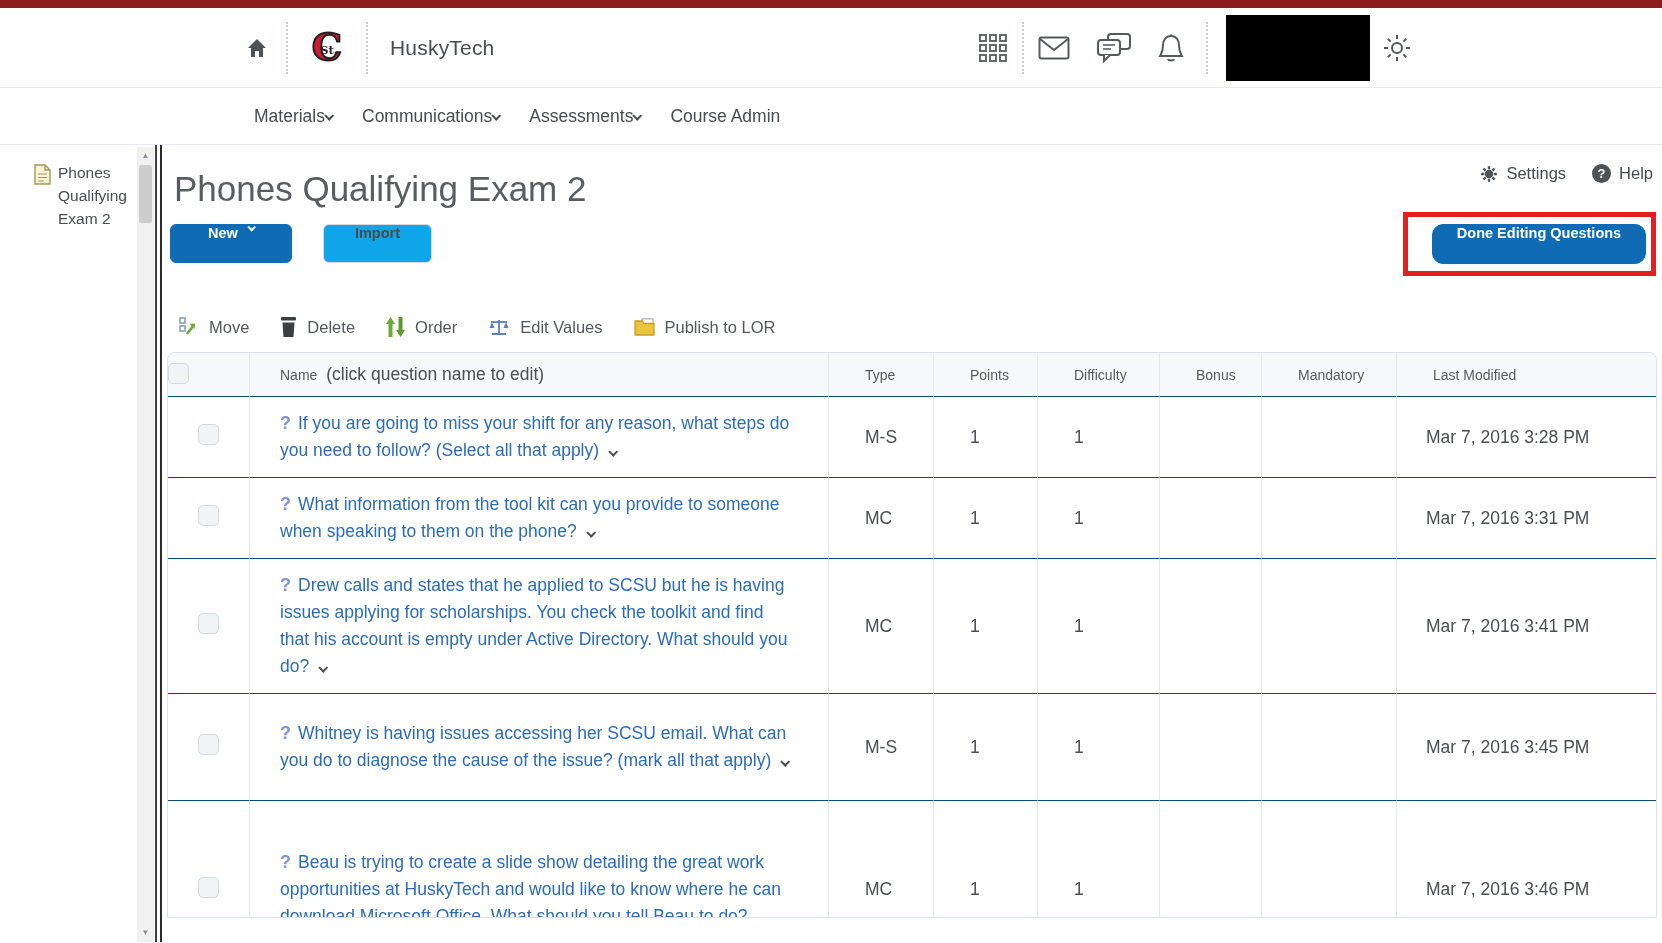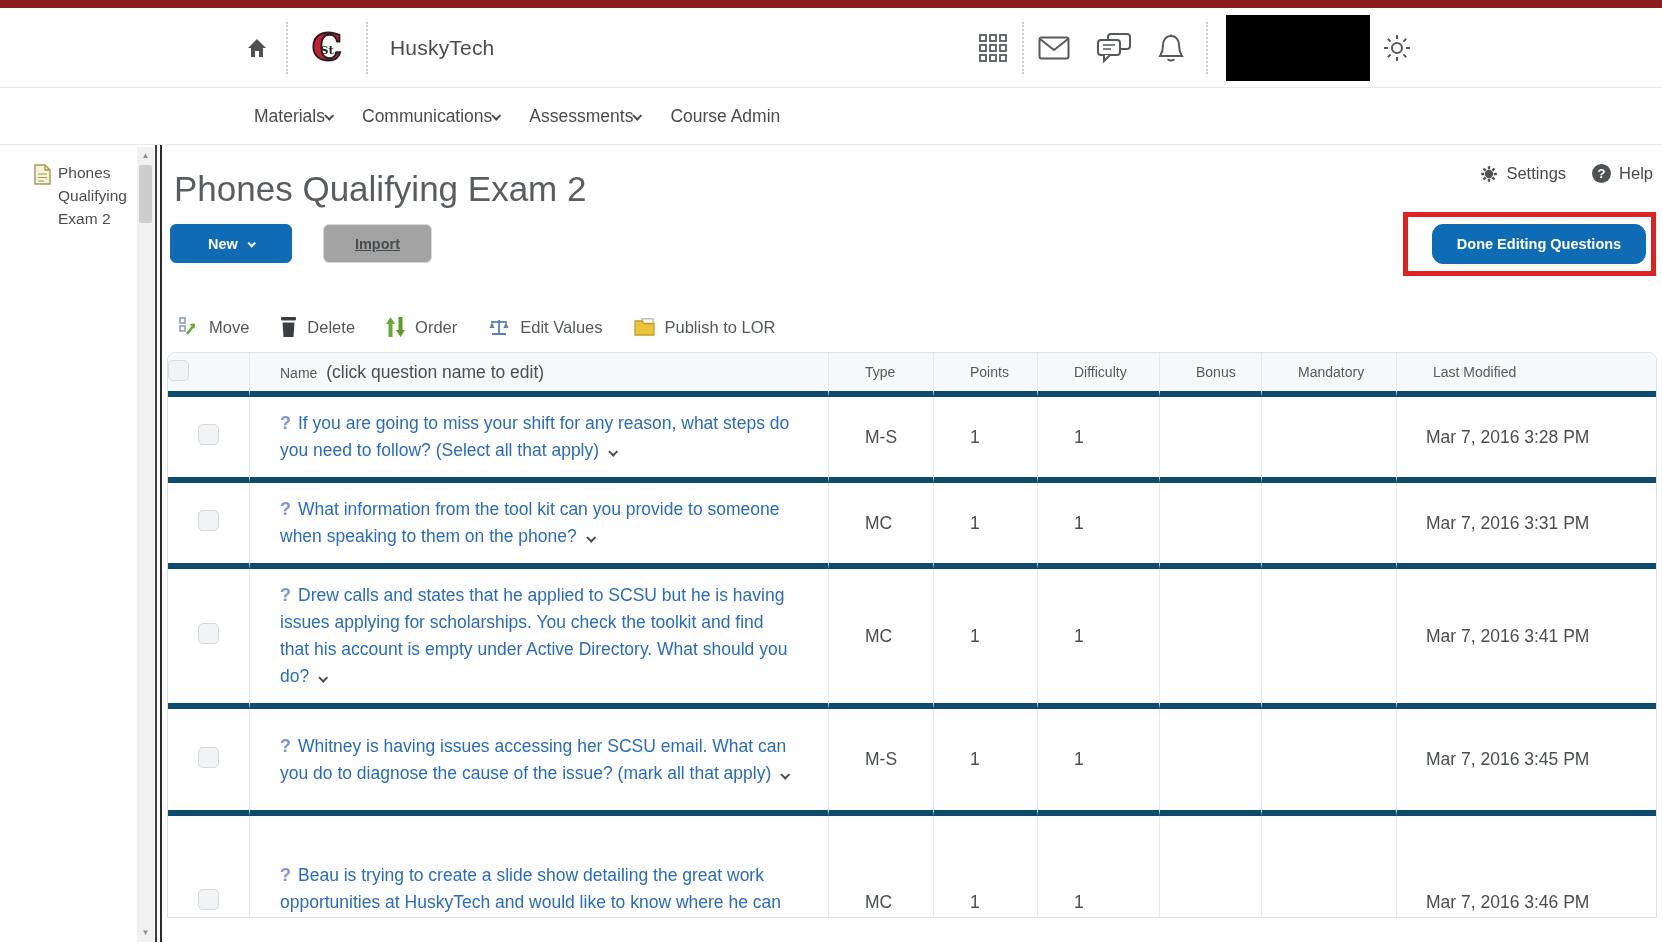--- a/index.html
+++ b/index.html
@@ -45,42 +45,42 @@
 
   
   .main { position:absolute; left:163px; top:0; width:1499px; height:100%; }
   .pagetitle { margin:24px 0 0 11px; font-size:35px; font-weight:400; color:#595d60; line-height:40px; }
   .quicklinks { position:absolute; right:9px; top:19px; display:flex; align-items:center; gap:26px; }
   .qlink { display:flex; align-items:flex-end; gap:8px; font-size:16.5px; color:#46494b; cursor:pointer; }
   .helpcirc { width:19px; height:19px; border-radius:50%; background:#4e5356; color:#fff;
               font-size:13px; font-weight:bold; display:flex; align-items:center; justify-content:center; }
   .actions { display:flex; gap:16px; margin:15px 0 0 7px; }
   .btn { height:39px; border-radius:6px; font-size:14.5px; font-weight:bold; cursor:pointer;
-         display:flex; align-items:center; justify-content:center; border:1px solid transparent; }
+         display:flex; justify-content:center; border:1px solid transparent; }
   .btn-primary { background:#0f6cb4; color:#fff; border-color:#0f6cb4; }
   .btn-new { width:122px; gap:10px; }
-  .btn-secondary { background:#a3a3a3; color:#494c4e; border:1px solid #d4d9e0; width:109px; margin-left:15px;text-decoration:underline; }
+  .btn-secondary { background:#0ea5e9; color:#494c4e; border:1px solid #d4d9e0; width:109px; margin-left:15px; }
   .btn .chev { border-width:2px; width:6px; height:6px; }
 
   
   .annotation-box { position:absolute; left:1403px; top:212px; width:253px; height:64px;
                     border:5px solid #e32020; pointer-events:none; }
   .done-btn { position:absolute; left:1432px; top:224px; width:214px; height:40px;border-radius:11px; }
 
   
   .toolbar { display:flex; align-items:center; gap:31px; margin:51px 0 0 16px; height:26px; }
   .tool { display:flex; align-items:center; gap:10px; font-size:16.5px; color:#54585b; cursor:pointer; }
 
   
   .tablewrap { margin:12px 0 0 4px; width:1490px; height:566px; overflow:hidden;
                border:1px solid #dbe1ea; border-radius:8px 8px 0 0; }
   table { border-collapse:separate; border-spacing:0; width:1490px; table-layout:fixed; }
   col.c-cb{width:82px;} col.c-name{width:579px;} col.c-type{width:105px;} col.c-pts{width:104px;}
   col.c-diff{width:122px;} col.c-bon{width:102px;} col.c-man{width:135px;} col.c-mod{width:261px;}
-  th,td { border-right:1px solid #e4e9f0; border-bottom:6px solid #0c4a6e; vertical-align:middle; }
+  th,td { border-right:1px solid #e4e9f0; border-bottom:1px solid #0c4a6e; vertical-align:middle; }
   th:last-child, td:last-child { border-right:none; }
   thead th { background:#f7f8fa; height:44px; font-weight:400; text-align:left;
              font-size:14px; color:#565a5c; padding-left:36px; }
   thead th.cbcell { padding-left:0; }
   th.namehead { padding-left:30px; }
   .namehint { font-size:17.5px; color:#4a4e50; margin-left:5px; }
   td { font-size:17.5px; color:#4a4e51; padding-left:36px; }
   td.cbcell { padding-left:0; text-align:center; }
   td.namecell { padding:13px 34px 13px 30px; }
   tr.r1 td{height:78px;} tr.r2 td{height:80px;} tr.r3 td{height:135px;} tr.r4 td{height:107px;} tr.r5 td{height:178px;}

